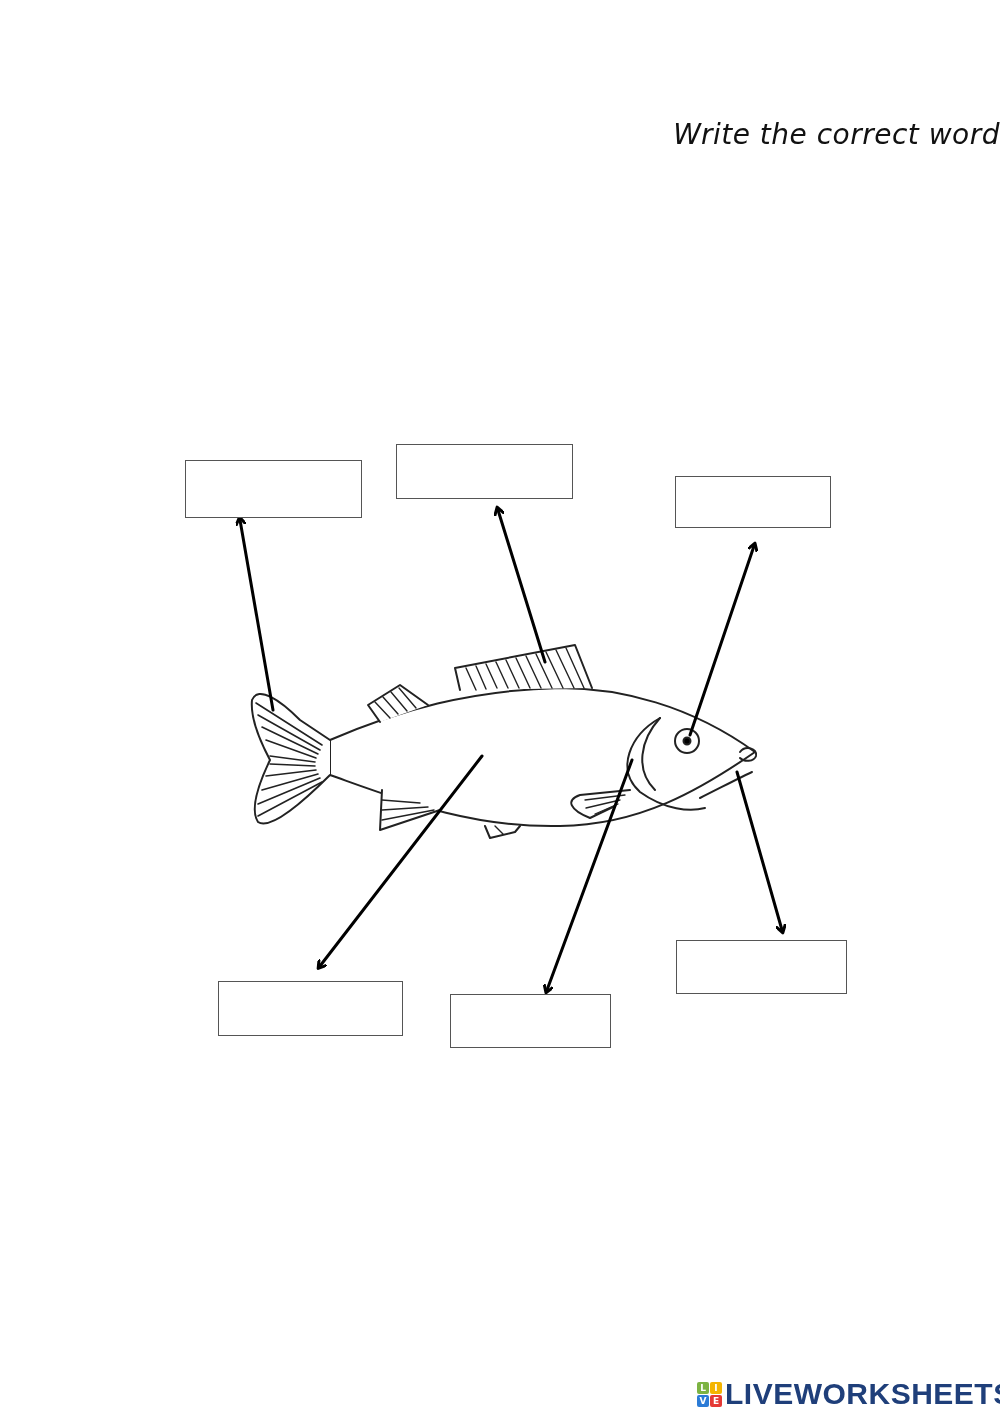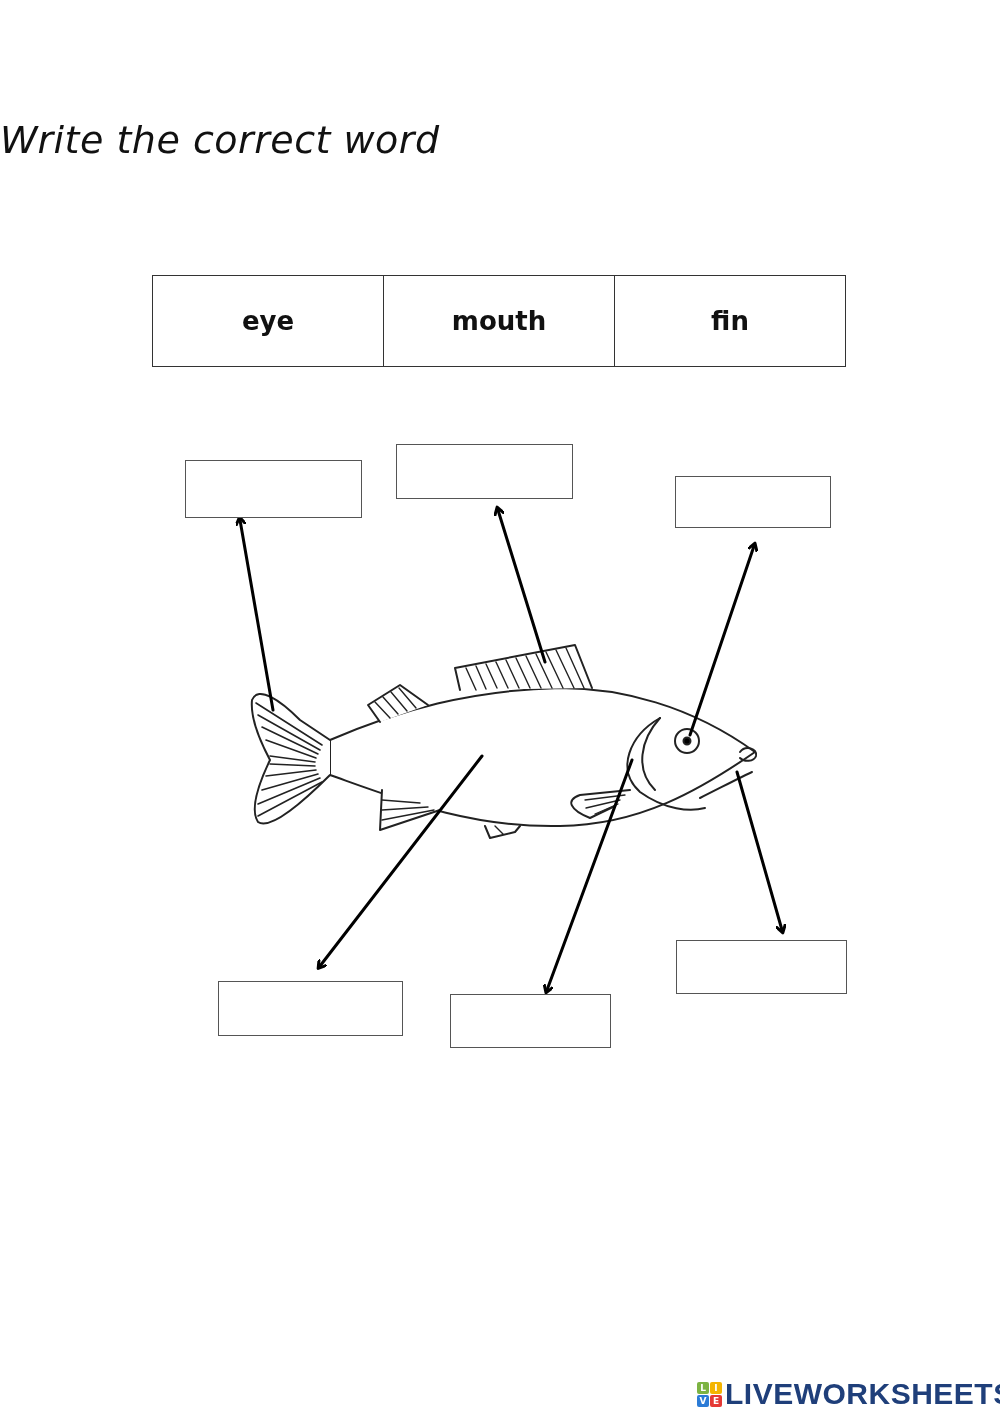--- a/index.html
+++ b/index.html
@@ -1,19 +1,19 @@
 <!DOCTYPE html>
 <html><head>
   <meta charset="utf-8">
   <style>
     html, body { margin: 0; padding: 0; background: #ffffff; }
     body { width: 1000px; height: 1413px; position: relative; overflow: hidden; font-family: "DejaVu Sans", sans-serif; }
     .title {
-      position: absolute; left: 0; top: 118px; width: 1000px; text-align: left;
-      font-family: "DejaVu Sans", sans-serif; font-size: 38px; color: #111; letter-spacing: 0.5px;
+      position: absolute; left: 0; top: 118px; width: 1000px; text-align: right;
+      font-family: "DejaVu Sans", sans-serif; font-size: 28px; color: #111; letter-spacing: 0.5px;
       font-style: italic;
     }
     .word-bank {
       position: absolute; left: 152px; top: 275px; width: 694px; height: 92px;
       border-collapse: collapse; table-layout: fixed;
     }
     .word-bank td {
       border: 1.5px solid #333; text-align: center; height: 45px;
       font-family: "DejaVu Sans", sans-serif; font-weight: bold; font-size: 26px; color: #111;
       padding: 0; line-height: 42px;
@@ -36,25 +36,20 @@
       font-family: "Liberation Sans", sans-serif; font-weight: bold; font-size: 30px; color: #1f3f7a; letter-spacing: 0.5px;
     }
   </style>
 </head>
 <body>
 
 <div class="title">Write the correct word</div>
 
 <table class="word-bank">
   <tbody>
-      <tr>
-    <td>eye</td>
-    <td>mouth</td>
-    <td>fin</td>
-  </tr>
 </tbody>
   </table>
 
 <svg class="diagram" viewBox="0 0 1000 1413" xmlns="http://www.w3.org/2000/svg">
   <defs>
     <marker id="ah" markerWidth="10" markerHeight="10" refX="5" refY="5" orient="auto" markerUnits="userSpaceOnUse">
       <path d="M0,0 L8,5 L0,10" fill="none" stroke="#000" stroke-width="3" stroke-linecap="round" stroke-linejoin="round"></path>
     </marker>
   </defs>
   <g fill="none" stroke="#222" stroke-width="2" stroke-linecap="round" stroke-linejoin="round">

